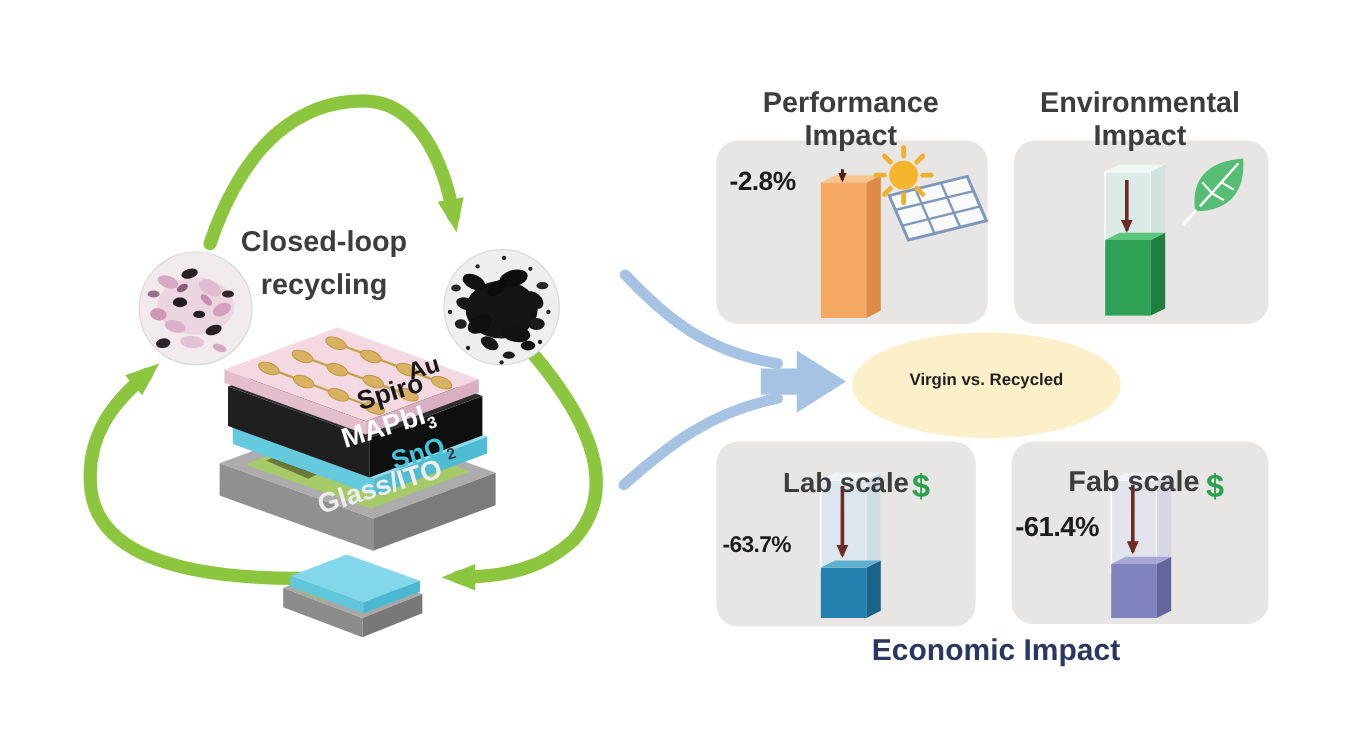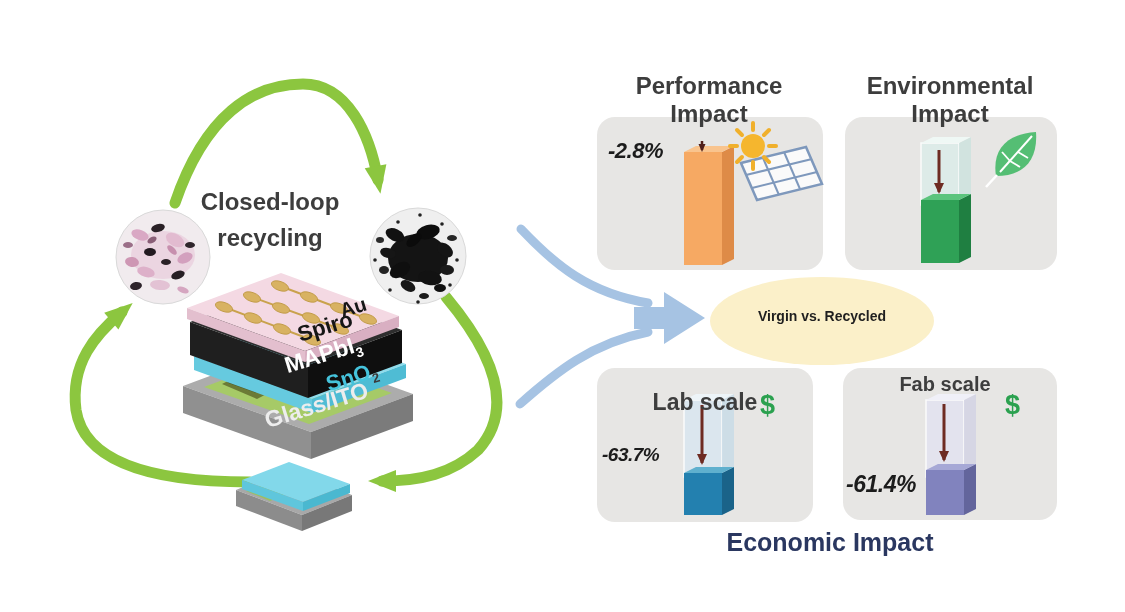--- a/index.html
+++ b/index.html
@@ -3,42 +3,42 @@
 <meta charset="utf-8">
 <style>
   html,body{margin:0;padding:0;background:#ffffff;}
   #canvas{position:relative;width:1125px;height:612px;background:#ffffff;overflow:hidden;
           font-family:"Liberation Sans",sans-serif;}
   .panel{position:absolute;background:#E7E6E4;border-radius:18px;z-index:1;}
   #art{position:absolute;left:0;top:0;z-index:2;pointer-events:none;}
   .txt{position:absolute;z-index:3;white-space:nowrap;}
   .ctr{text-align:center;}
   .heading{font-size:24px;font-weight:700;color:#3d3d3d;line-height:26px;margin-top:17px;}
-  .value{font-size:22px;font-weight:700;color:#1c1c1c;letter-spacing:-0.5px;font-style:italic;}
+  .value{font-size:22px;font-weight:700;color:#1c1c1c;letter-spacing:-0.5px;}
   .dollar{font-size:27px;font-weight:700;color:#2BA14F;}
   .stack-label{position:absolute;z-index:3;font-weight:700;transform:rotate(-17deg);white-space:nowrap;}
   .stack-label sub{font-size:60%;}
   #lbl-au{left:340px;top:296px;font-size:20px;color:#161616;}
   #lbl-spiro{left:297px;top:314px;font-size:22px;color:#161616;}
   #lbl-mapbi{left:284px;top:341px;font-size:23px;color:#ffffff;}
   #lbl-sno{left:326px;top:364px;font-size:22px;color:#45C3DC;}
   #lbl-sno sub{color:#3a3a3a;}
   #lbl-glass{left:263px;top:392px;font-size:23px;color:#EDEDED;}
   #loop-line1{left:170px;top:188px;width:200px;font-size:24px;font-weight:700;color:#3d3d3d;}
   #loop-line2{left:170px;top:224px;width:200px;font-size:24px;font-weight:700;color:#3d3d3d;}
   #perf-title1{left:595px;top:56px;width:228px;}
   #perf-title2{left:595px;top:84px;width:228px;}
   #env-title1{left:843px;top:56px;width:214px;}
   #env-title2{left:843px;top:84px;width:214px;}
   #perf-value{left:608px;top:138px;}
   #comparison{left:708px;top:308px;width:228px;font-size:14px;font-weight:700;color:#1f1f1f;}
   #lab-title{left:597px;top:372px;width:216px;font-size:23px;}
-  #fab-title{left:843px;top:354px;width:204px;font-size:20px;}
+  #fab-title{left:843px;top:372px;width:204px;font-size:24px;}
   #lab-value{left:602px;top:444px;font-size:19px;}
-  #fab-value{left:846px;top:426px;font-size:23px;margin-top:45px;}
+  #fab-value{left:846px;top:426px;font-size:23px;}
   #lab-dollar{left:760px;top:390px;}
   #fab-dollar{left:1005px;top:390px;}
   #econ-caption{left:695px;top:528px;width:270px;font-size:25px;font-weight:700;color:#2A3760;}
 </style>
 </head>
 <body>
 
 <div id="canvas">
 
   <div class="panel" id="p-perf" style="left:597px;top:117px;width:226px;height:153px;"></div>

